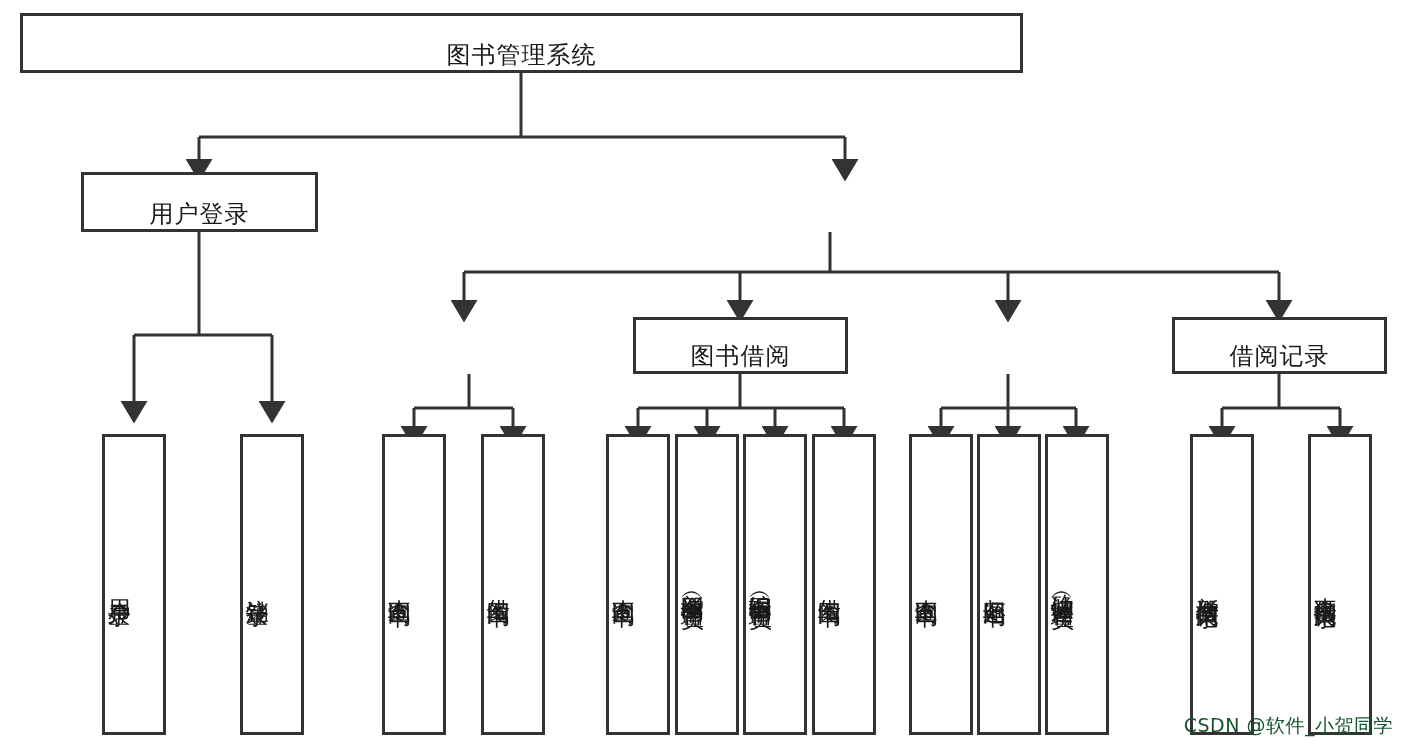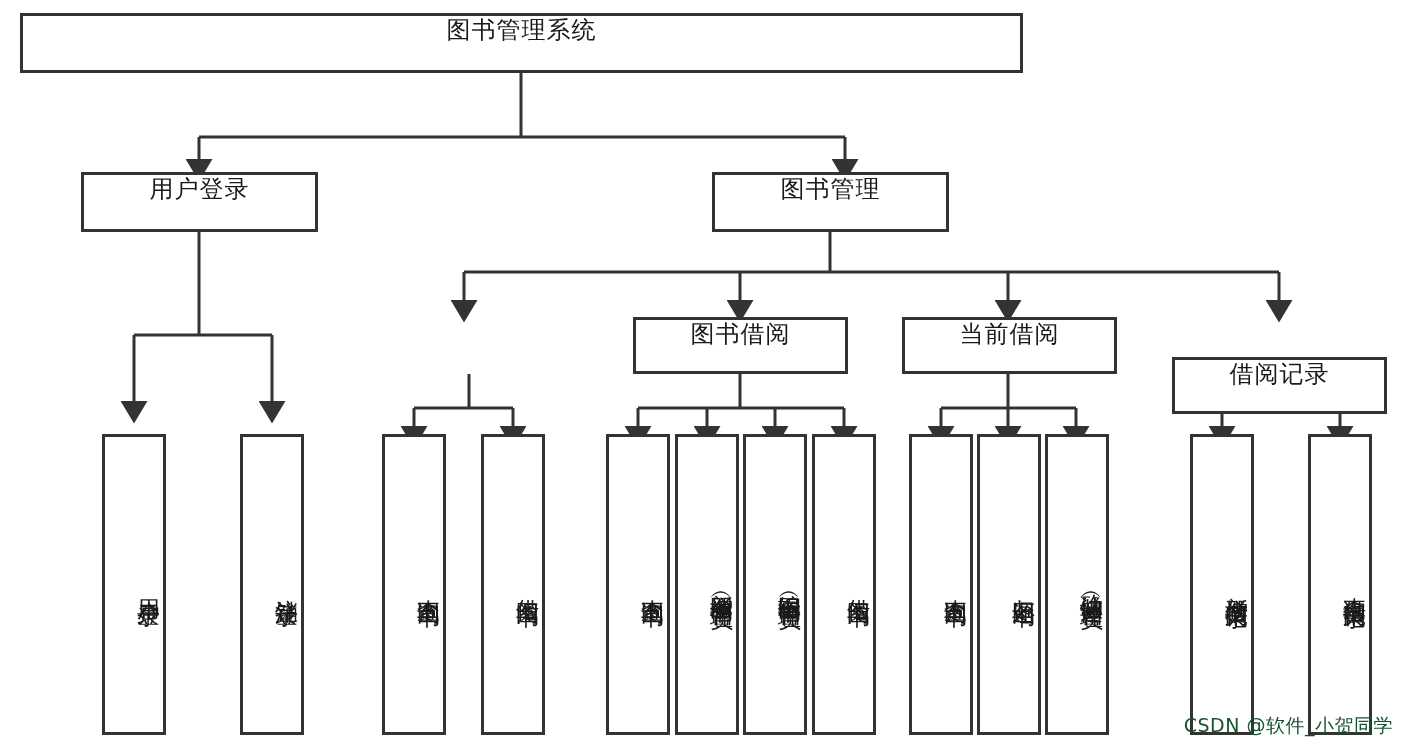--- a/index.html
+++ b/index.html
@@ -22,21 +22,21 @@
     width: 1405px;
     height: 747px;
     pointer-events: none;
   }
   .node {
     position: absolute;
     box-sizing: border-box;
     border: 3px solid #333333;
     background: #ffffff;
     display: flex;
-    align-items: flex-start;
+    align-items: flex-end;
     justify-content: center;
     color: #1a1a1a;
   }
   .node.horiz {
     font-size: 24px;
     letter-spacing: 1px;
     line-height: 1.2;
   }
   .node.vert {
     writing-mode: vertical-rl;
@@ -117,31 +117,25 @@
     </g>
   </svg>
 
   <div class="node horiz" style="left:20px; top:13px; width:1003px; height:60px;">
     <span class="label">图书管理系统</span>
   </div>
 
   <div class="node horiz" style="left:81px; top:172px; width:237px; height:60px;">
     <span class="label">用户登录</span>
   </div>
-  <div class="node horiz" style="left:712px; top:172px; width:237px; height:60px;">
-    <span class="label">图书管理</span>
-  </div>
 
   <div class="node horiz" style="left:633px; top:317px; width:215px; height:57px;">
     <span class="label">图书借阅</span>
   </div>
-  <div class="node horiz" style="left:902px; top:317px; width:215px; height:57px;">
-    <span class="label">当前借阅</span>
-  </div>
-  <div class="node horiz" style="left:1172px; top:317px; width:215px; height:57px;margin-top:40px;">
+  <div class="node horiz" style="left:1172px; top:317px; width:215px; height:57px;">
     <span class="label">借阅记录</span>
   </div>
 
   <div class="node vert" style="left:102px; top:434px; width:64px; height:301px;">
     <span class="label">用户登录</span>
   </div>
   <div class="node vert" style="left:240px; top:434px; width:64px; height:301px;">
     <span class="label">注销登录</span>
   </div>
 

